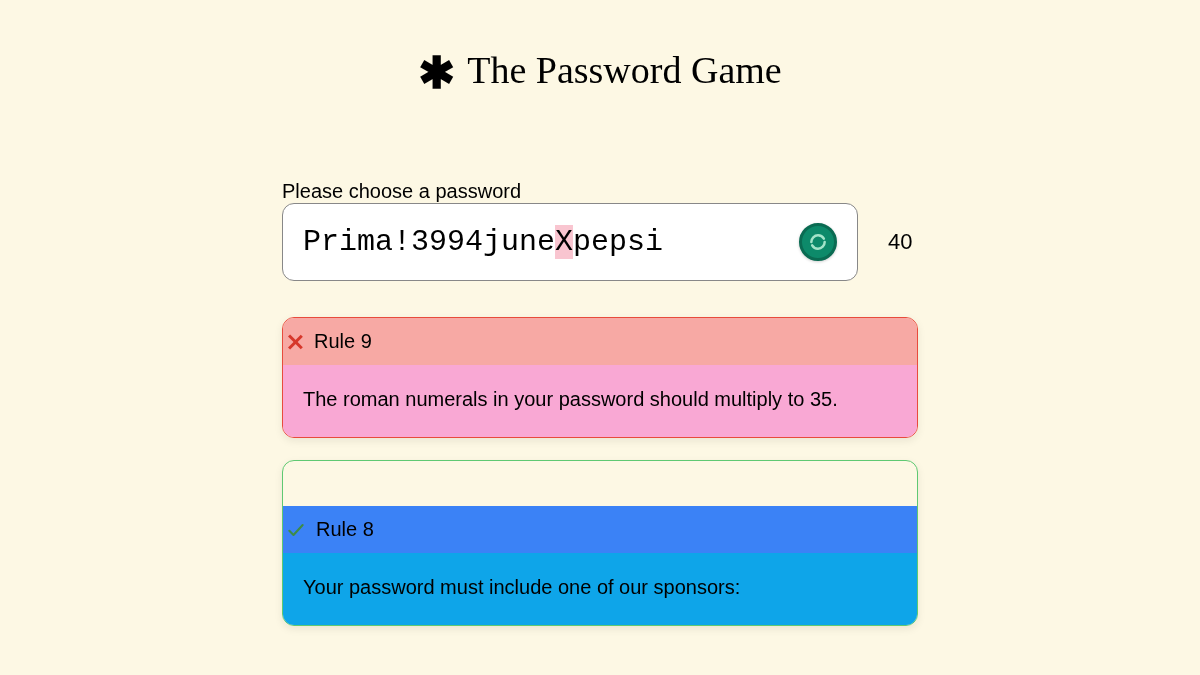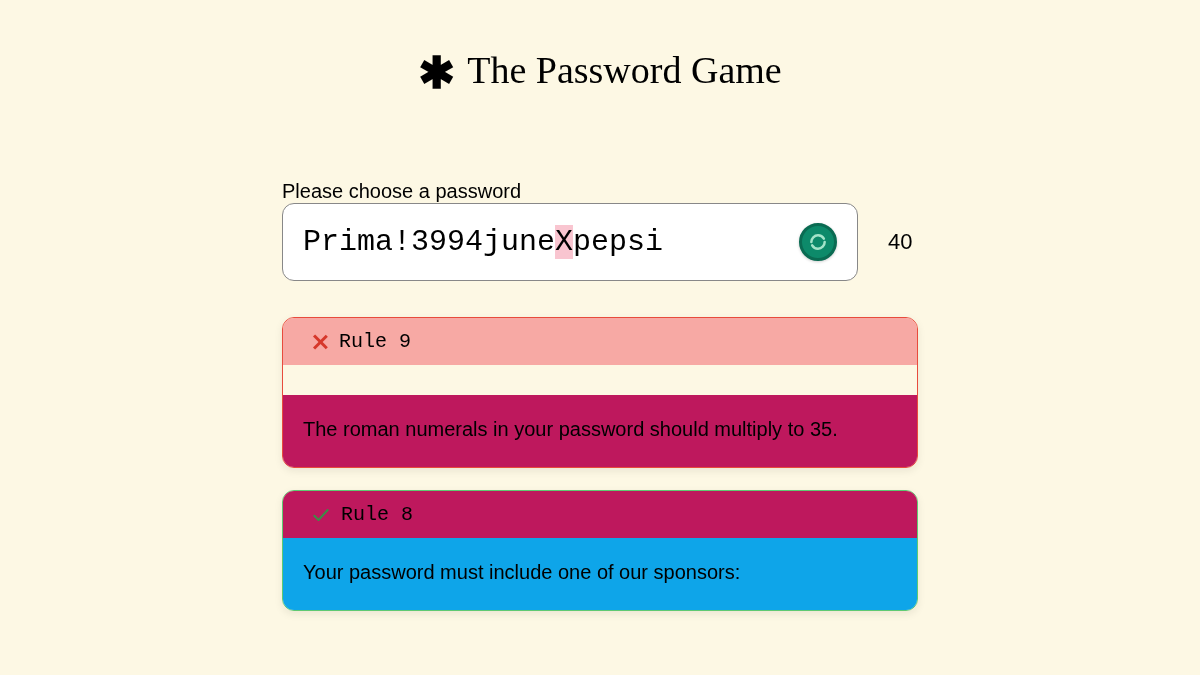--- a/index.html
+++ b/index.html
@@ -123,47 +123,46 @@
     
     .rule-fail {
       border: 1.5px solid #e84b3c;
     }
     
     .rule-pass {
       border: 1.5px solid #5fc972;
     }
     
     .rule-header {
-      padding: 12px 28px;
+      padding: 12px 3px;
       display: flex;
       align-items: center;
       gap: 10px;
       font-size: 20px;
       color: #000;
-      font-family: Liberation Mono, monospace;
     }
     
     .rule-fail .rule-header {
       background-color: #f7a9a4;
     }
     
     .rule-pass .rule-header {
-      background-color: #be185d;
+      background-color: #3b82f6;
+      margin-top: 45px;
     }
     
     .rule-body {
       padding: 18px 20px 22px;
       font-size: 20px;
       line-height: 1.6;
       color: #000;
     }
     
     .rule-fail .rule-body {
-      background-color: #be185d;
-      margin-top: 30px;
+      background-color: #f9a8d4;
     }
     
     .rule-pass .rule-body {
       background-color: #0ea5e9;
     }
     
     .icon-x {
       width: 18px;
       height: 18px;
       display: inline-block;

